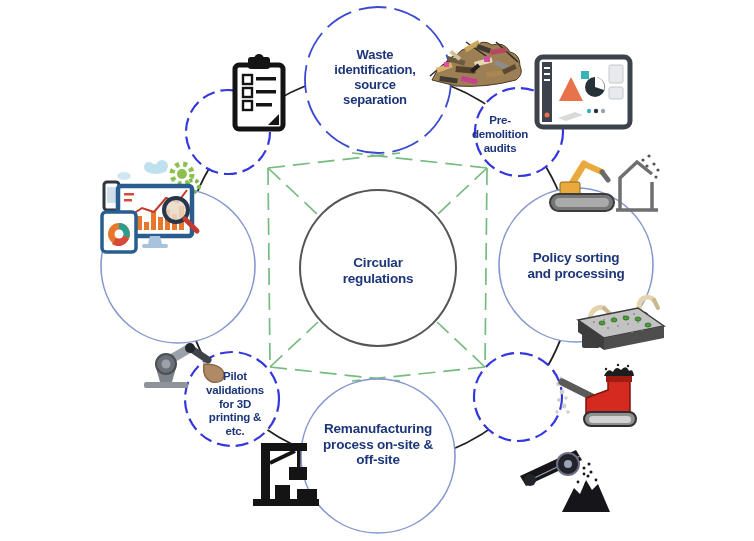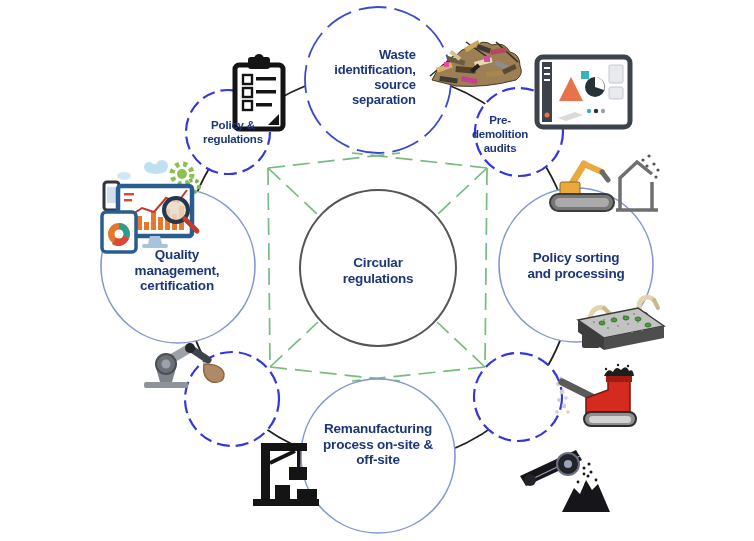--- a/index.html
+++ b/index.html
@@ -7,21 +7,21 @@
     position:relative;width:754px;height:541px;background:#ffffff;overflow:hidden;
     font-family:"Liberation Sans",sans-serif;
   }
   .diagram svg{position:absolute;left:0;top:0;}
   .lbl{
     position:absolute;transform:translate(-50%,-50%);
     text-align:center;font-weight:bold;color:#1c3679;
     white-space:pre-line;letter-spacing:-0.2px;z-index:5;
   }
   .lbl-lg{font-size:13.5px;line-height:1.16;}
-  .lbl-md{font-size:13px;line-height:1.16;text-align:right;}
+  .lbl-md{font-size:13px;line-height:1.16;}
   .lbl-sm{font-size:11.5px;line-height:1.2;}
 </style>
 </head>
 <body>
 
 <div class="diagram">
 
   <svg width="754" height="541" viewBox="0 0 754 541">
 
     <circle cx="378" cy="268" r="196" fill="none" stroke="#1f1f1f" stroke-width="1.8"></circle>
@@ -267,29 +267,29 @@
       <circle cx="15" cy="74" r="4.5" fill="#fff"></circle>
       <circle cx="72" cy="50" r="12" fill="#e9d9c6" fill-opacity="0.85" stroke="#25364d" stroke-width="4"></circle>
       <path d="M81,59 L93,71" stroke="#c23b2e" stroke-width="5" stroke-linecap="round"></path>
     </g>
   </svg>
 
   <div class="lbl lbl-md" style="left:375px;top:77px;">Waste
 identification,
 source
 separation</div>
-  <div class="lbl lbl-sm" style="left:233px;top:133px;">Policy &amp;
-regulations</div>
   <div class="lbl lbl-sm" style="left:500px;top:135px;">Pre-
 demolition
 audits</div>
   <div class="lbl lbl-lg" style="left:576px;top:266px;">Policy sorting
 and processing</div>
   <div class="lbl lbl-lg" style="left:378px;top:271px;">Circular
 regulations</div>
-  <div class="lbl lbl-lg" style="left:177px;top:270px;">Quality
-management,
-certification</div>
+  <div class="lbl lbl-sm" style="left:235px;top:404px;">Pilot
+validations
+for 3D
+printing &amp;
+etc.</div>
   <div class="lbl lbl-lg" style="left:378px;top:444px;">Remanufacturing
 process on-site &amp;
 off-site</div>
 
 </div>
 
 </body></html>

